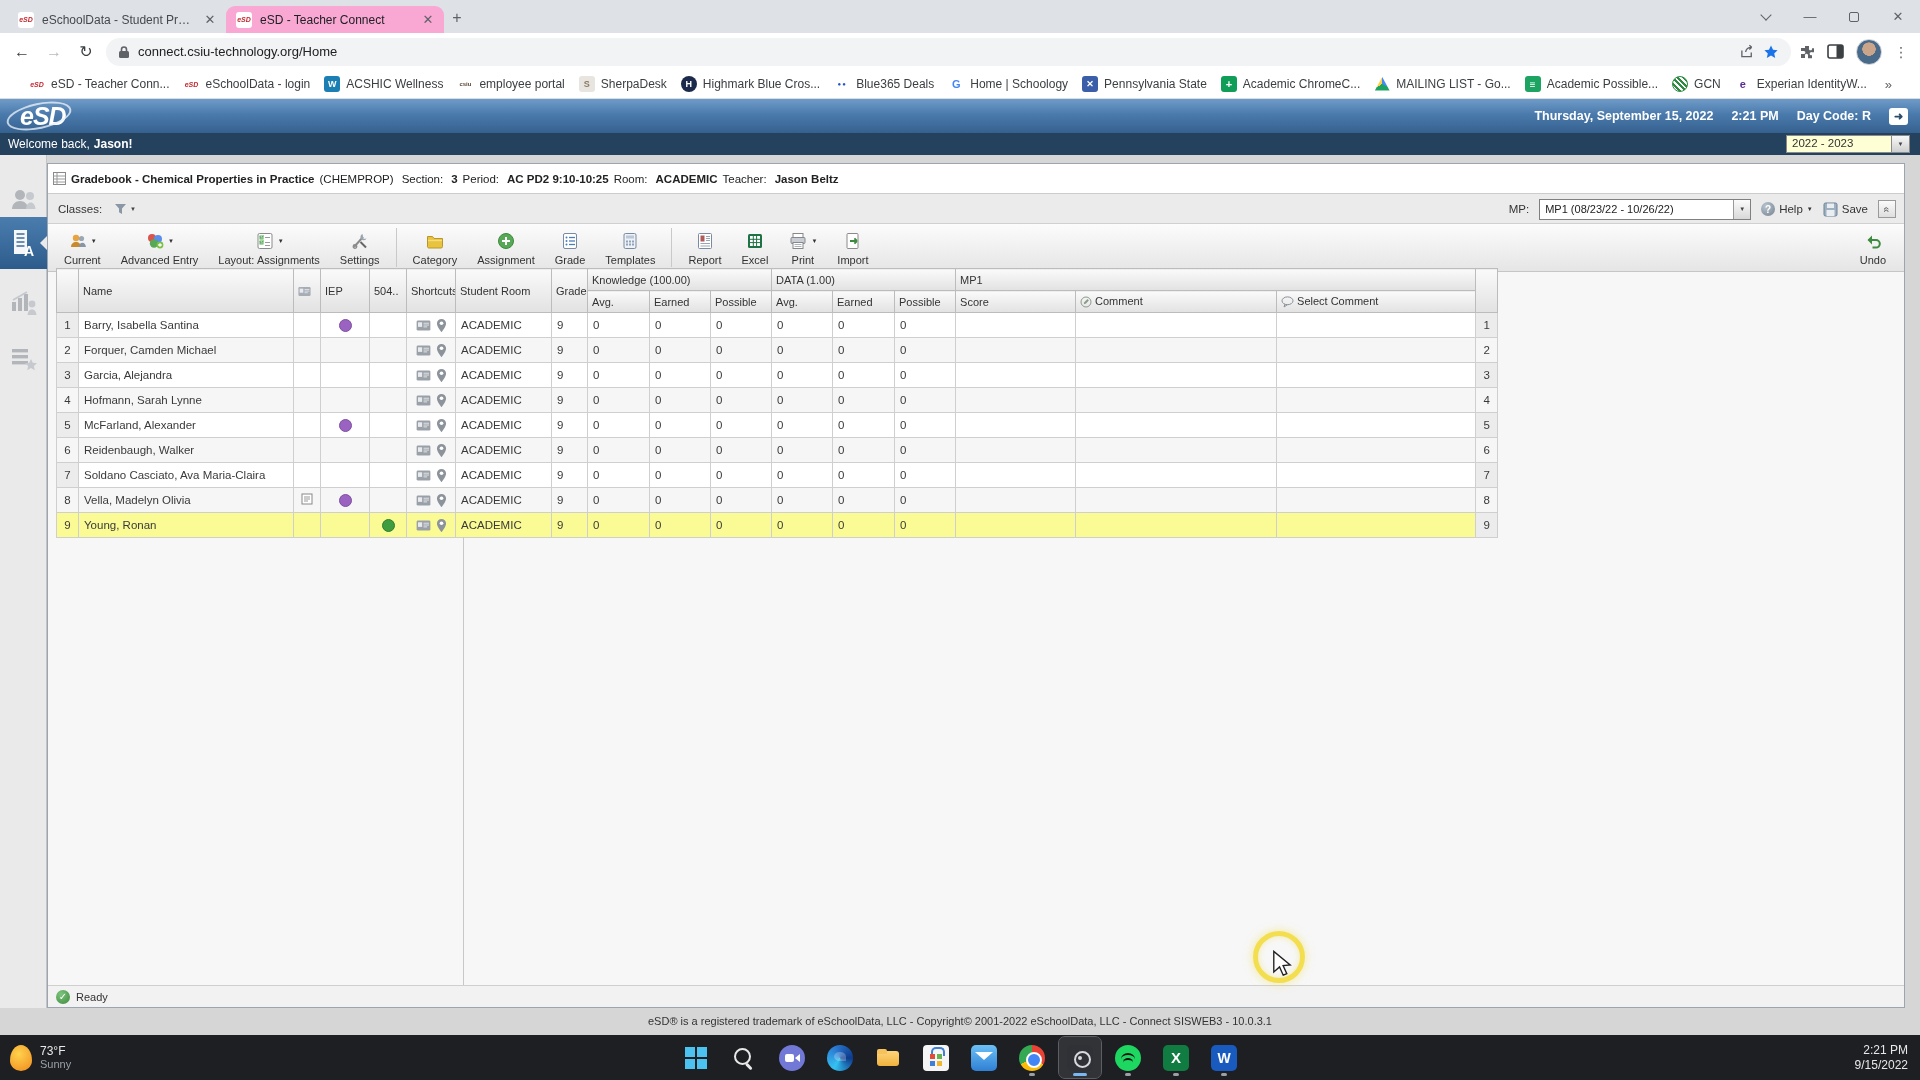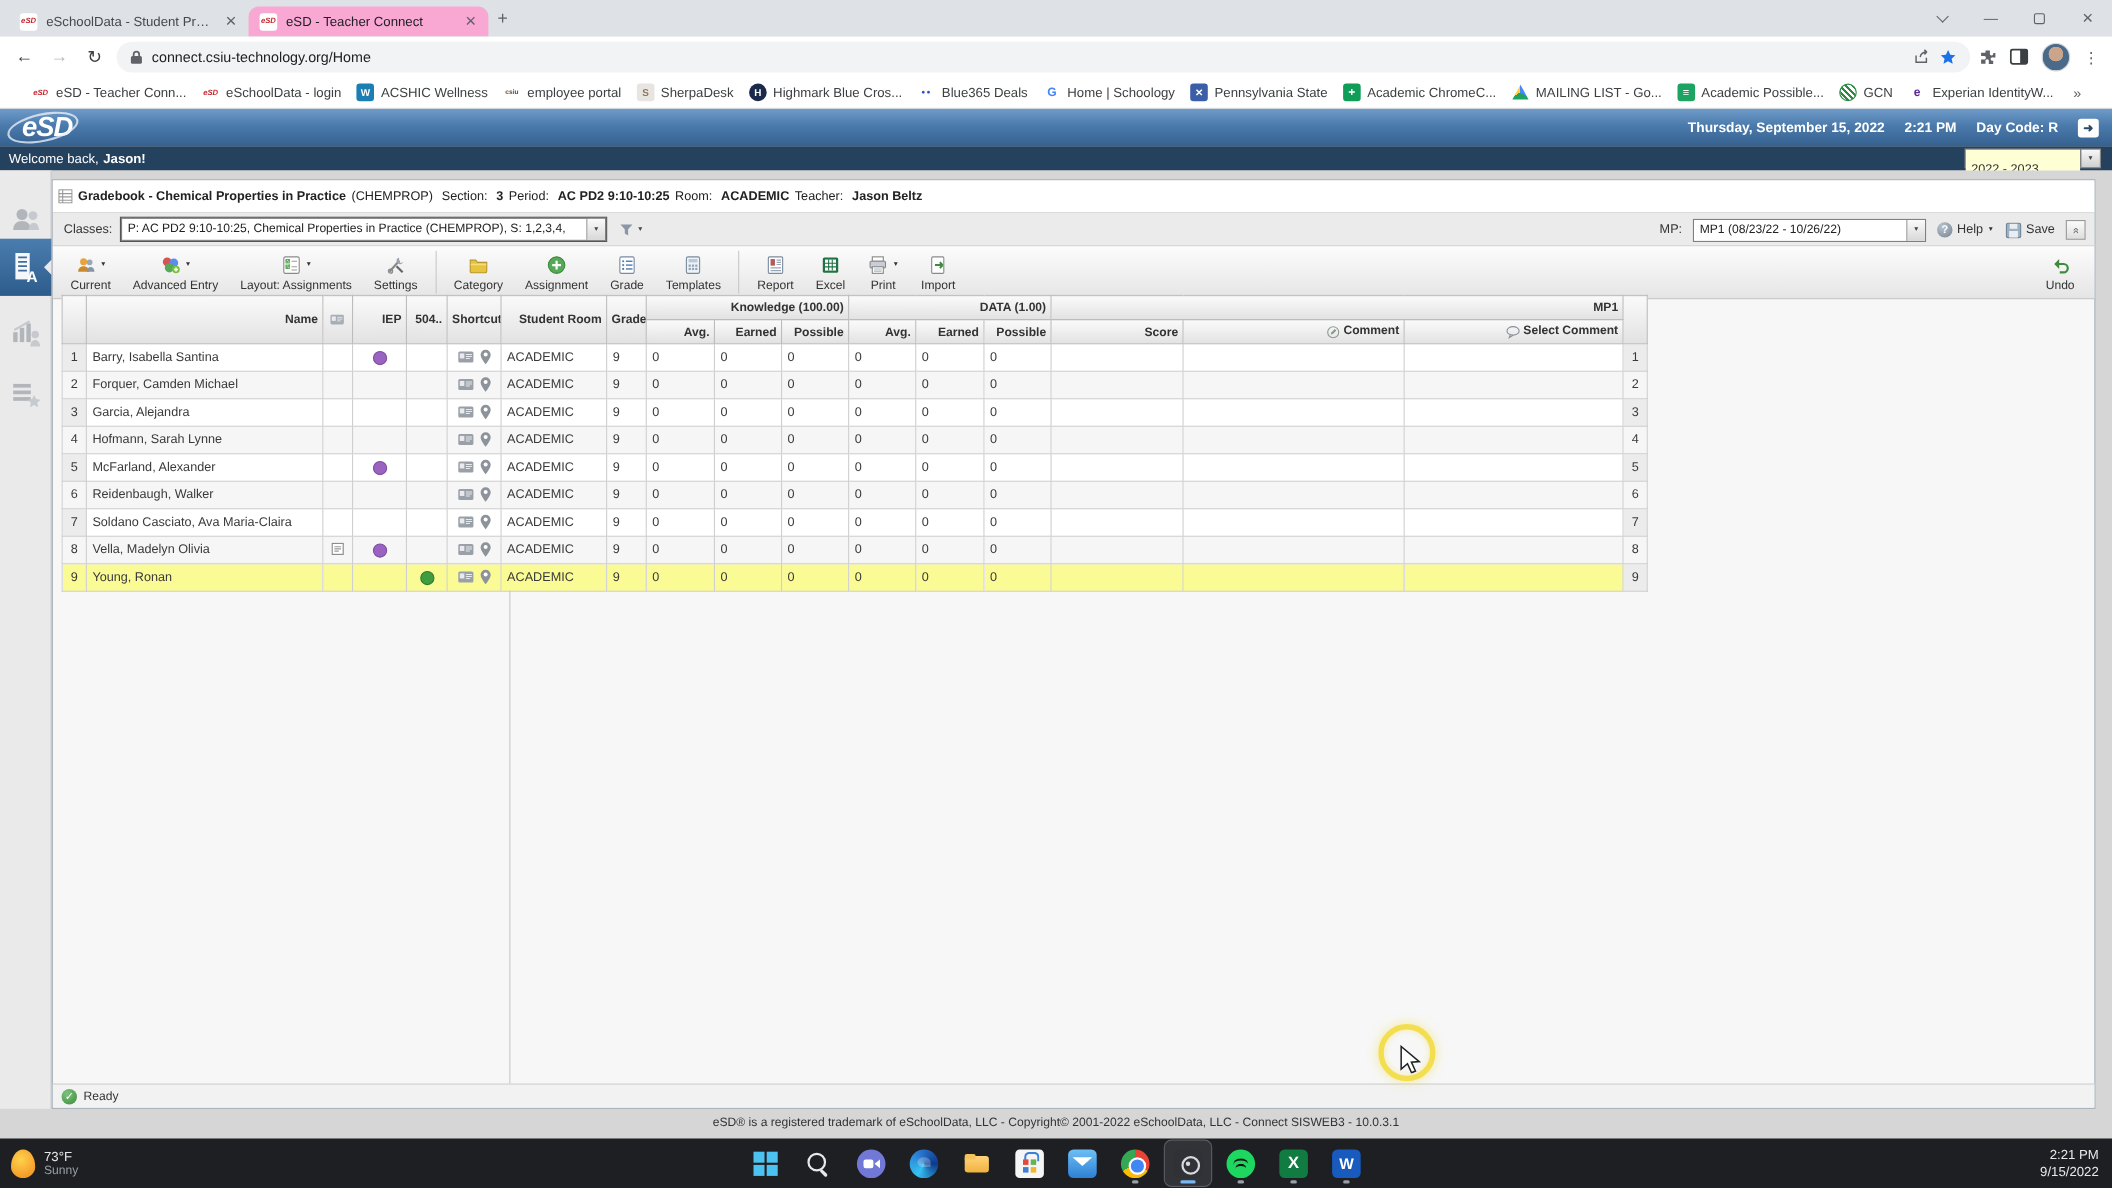--- a/index.html
+++ b/index.html
@@ -51,21 +51,21 @@
   
   .esd-header { height:34px; background:linear-gradient(180deg,#6f9bc8 0%, #4a7aac 45%, #35618f 100%); display:flex; align-items:center; justify-content:space-between; padding:0 12px; }
   .esd-logo { position:relative; color:#fff; font-style:italic; font-weight:bold; font-size:25px; padding-left:8px; letter-spacing:-1px; }
   .esd-logo::before { content:""; position:absolute; left:-6px; top:1px; width:62px; height:22px; border:2px solid rgba(230,238,246,.8); border-radius:50%; transform:rotate(-12deg); }
   .hdr-right { display:flex; align-items:center; gap:18px; color:#fff; font-size:12.5px; font-weight:bold; }
   .logout-btn { width:19px; height:17px; background:#fff; border-radius:3px; display:flex; align-items:center; justify-content:center; color:#2a4a68; font-size:11px; font-weight:bold; }
 
   .welcome-bar { height:22px; background:#24415e; color:#fff; font-size:12px; display:flex; align-items:center; padding-left:8px; position:relative; }
   .welcome-bar .wname { font-weight:bold; margin-left:4px; }
   .year-select { position:absolute; right:10px; top:2px; display:flex; height:18px; border:1px solid #8a8a8a; }
-  .year-select .val { background:#ffffd6; font-size:11.5px; color:#333; width:104px; padding:12px 5px; }
+  .year-select .val { background:#ffffd6; font-size:11.5px; color:#333; width:104px; padding:1px 5px; }
   .year-select .arrow { width:18px; background:linear-gradient(#f8f8f8,#cfcfcf); border-left:1px solid #8a8a8a; display:flex; align-items:center; justify-content:center; font-size:6px; color:#444; }
 
   
   .appbody { position:relative; height:853px; background:#d6d6d6; }
   .sidebar { position:absolute; left:0; top:0; width:47px; height:100%; background:#eaeaea; border-right:1px solid #c4c4c4; }
   .side-ico { position:absolute; left:0; width:47px; display:flex; justify-content:center; }
   .side-active { position:absolute; left:0; top:62px; width:47px; height:52px; background:linear-gradient(180deg,#4a7dae,#2d5c8c); display:flex; align-items:center; justify-content:center; }
   .side-active::after { content:""; position:absolute; right:0; top:50%; transform:translateY(-50%); border-top:7px solid transparent; border-bottom:7px solid transparent; border-right:7px solid #eaeaea; }
 
   .panel { position:absolute; left:47px; top:8px; width:1858px; height:845px; background:#f7f7f7; border:1px solid #9aa5af; }
@@ -91,21 +91,21 @@
   .tb-btn { display:flex; flex-direction:column; align-items:center; justify-content:center; padding:3px 10px 2px; gap:2px; }
   .tb-iconrow { display:flex; align-items:center; gap:3px; height:22px; }
   .tb-label { font-size:11px; color:#333; white-space:nowrap; }
   .tb-sep { width:1px; background:#c9c9c9; margin:4px 6px; }
   .undo-btn { position:absolute; right:8px; top:0; height:100%; }
 
   
   .table-wrap { position:absolute; left:8px; top:104px; }
   table.grades { border-collapse:collapse; table-layout:fixed; width:1441px; background:#fff; }
   table.grades th, table.grades td { border:1px solid #cfcfcf; overflow:hidden; white-space:nowrap; }
-  table.grades th { height:22px; background:linear-gradient(#fafafa,#e2e2e2); font-weight:bold; font-size:11px; color:#333; text-align:right; padding:0 4px; border-color:#bcbcbc; }
+  table.grades th { height:22px; background:linear-gradient(#fafafa,#e2e2e2); font-weight:normal; font-size:11px; color:#333; text-align:left; padding:0 4px; border-color:#bcbcbc; }
   th.grp { text-align:center; }
   table.grades td { height:25px; font-size:11.5px; color:#3a3a3a; padding:0 5px; }
   td.rn, th.rn { background:#ececec; color:#666; font-size:11px; text-align:center; padding:0; border-color:#c6c6c6; }
   tr.alt td { background:#f6f6f6; }
   tr.selected td { background:#fbfb96; }
   tr.selected td.rn-r { background:#ececec; }
   td.ctr { text-align:center; padding:0; }
   td.dim { color:#8a8a8a; }
   .dot { width:13px; height:13px; border-radius:50%; display:inline-block; vertical-align:middle; }
   .dot-purple { background:#9a63c2; border:1px solid #7d4fa0; }
@@ -358,24 +358,20 @@
         <span>Period:</span>
         <b>AC PD2 9:10-10:25</b>
         <span>Room:</span>
         <b>ACADEMIC</b>
         <span>Teacher:</span>
         <b>Jason Beltz</b>
       </div>
 
       <div class="classes-bar">
         <span>Classes:</span>
-        <div class="select classes-sel">
-          <div class="val" style="flex:1;">P: AC PD2 9:10-10:25, Chemical Properties in Practice (CHEMPROP), S: 1,2,3,4,</div>
-          <div class="arrow">▼</div>
-        </div>
         <div class="funnel">
           <svg width="13" height="12" viewBox="0 0 13 12">
               <path d="M1 1h11L8 5.5V11L5 9.2V5.5z" fill="#8a97a5"></path>
             </svg>
           <span>▼</span>
         </div>
         <div class="cb-right">
           <span>MP:</span>
           <div class="select mp-sel">
             <div class="val" style="flex:1;">MP1 (08/23/22 - 10/26/22)</div>

